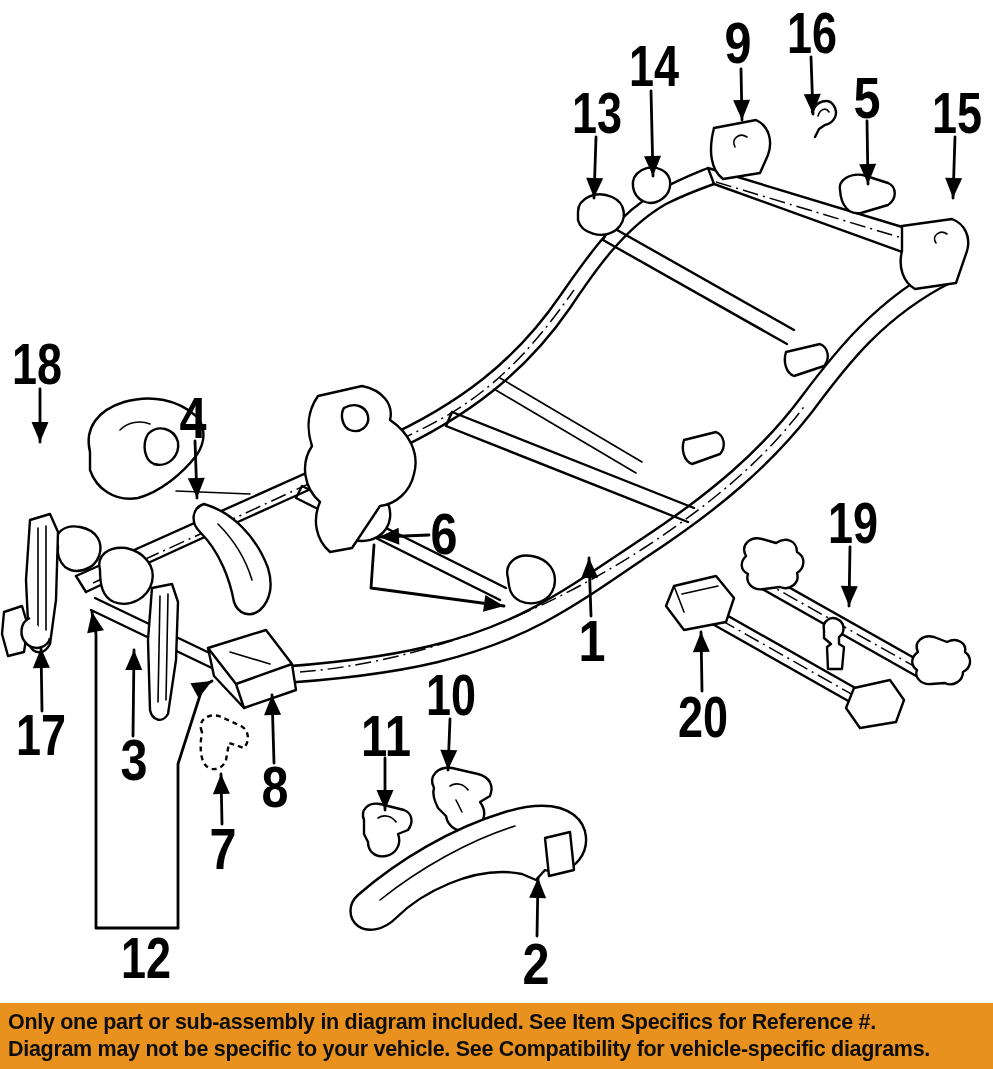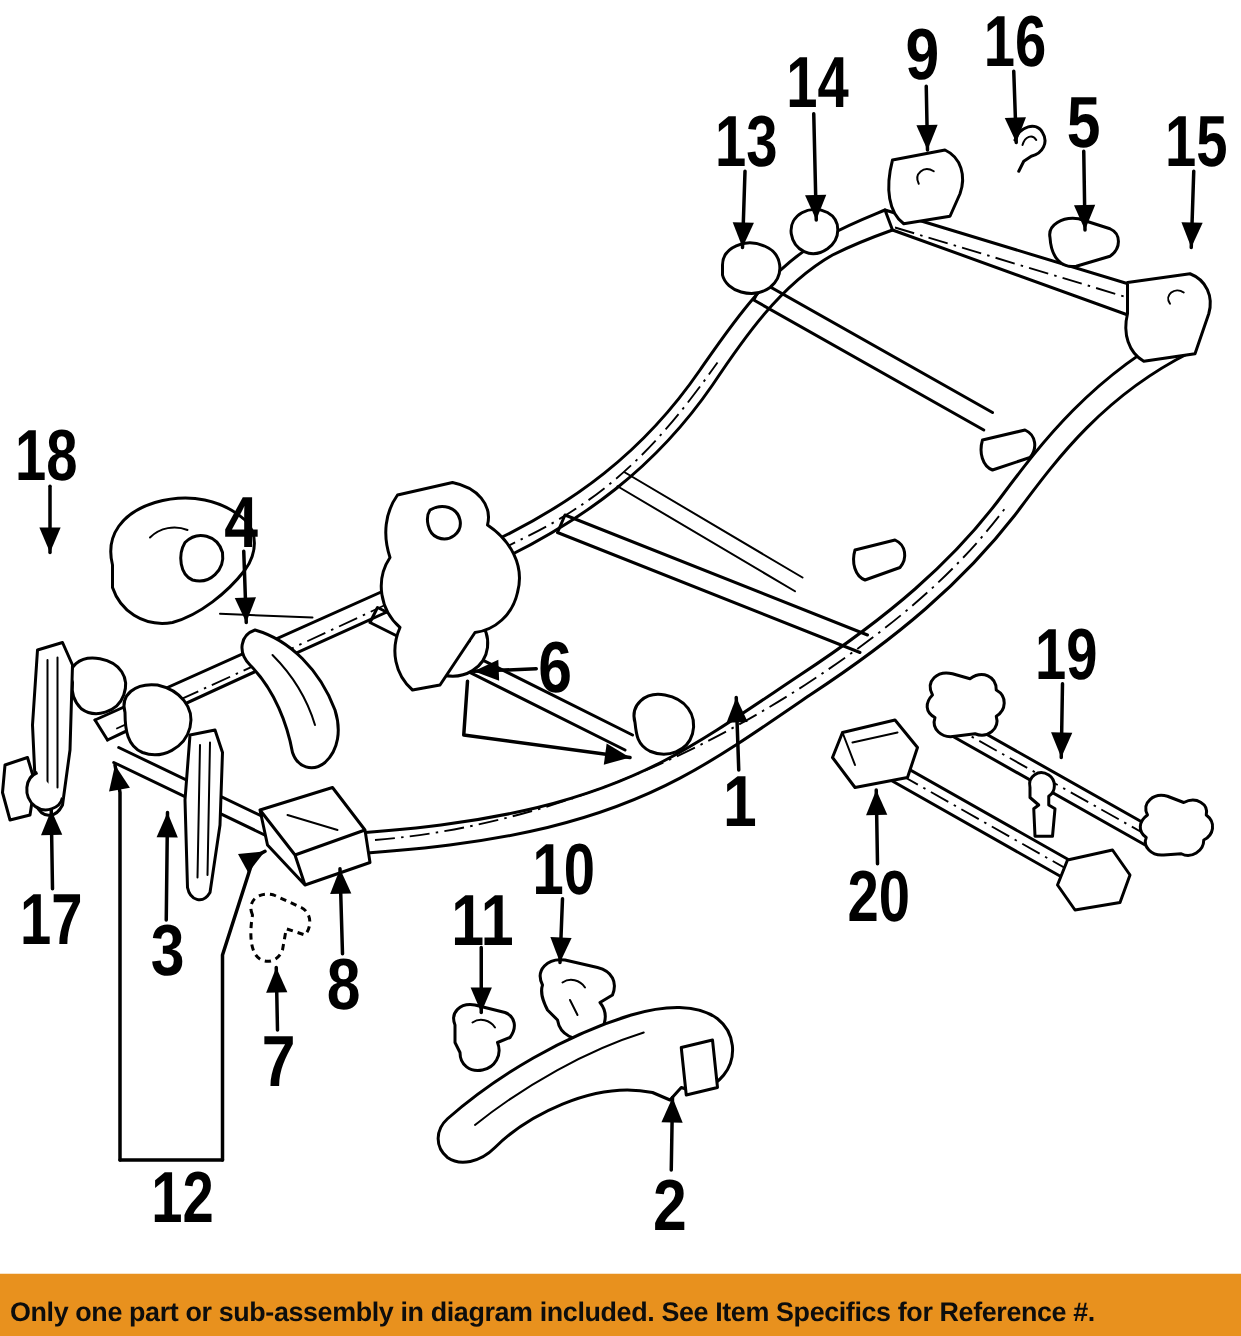--- a/index.html
+++ b/index.html
@@ -7,22 +7,22 @@
          font-family:"Liberation Sans",sans-serif;}
   svg{display:block;}
   .ln{fill:none;stroke:#000;stroke-width:2.4;stroke-linecap:round;stroke-linejoin:round;}
   .fw{fill:#fff;stroke:#000;stroke-width:2.4;stroke-linejoin:round;}
   .thin{stroke-width:1.6;}
   .cl{fill:none;stroke:#000;stroke-width:1.5;stroke-dasharray:16 5 2 5;}
   .dash{stroke-dasharray:5 4;}
   .callout-text{font:700 58px "Liberation Sans",sans-serif;fill:#000;}
   .leader{fill:none;stroke:#000;stroke-width:2.8;stroke-linecap:round;stroke-linejoin:round;}
   .ahead{fill:#000;stroke:none;}
-  #banner{position:absolute;left:0;right:0;bottom:0;height:50px;box-sizing:border-box;
-          padding:18px 0 0 8px;font-weight:700;font-size:21.5px;line-height:27px;
+  #banner{position:absolute;left:0;right:0;bottom:0;height:66px;box-sizing:border-box;
+          padding:6px 0 0 8px;font-weight:700;font-size:21.5px;line-height:27px;
           letter-spacing:-0.3px;white-space:nowrap;}
 </style>
 </head>
 <body>
 
 <div id="stage">
 
   <svg id="dsvg" width="993" height="1003" viewBox="0 0 993 1003">
 
     <g>
@@ -212,14 +212,15 @@
         <g>
           <path d="M702,691 L701,632" class="leader"></path>
           <polygon points="701,632 709.8377137203246,651.8530807734616 692.840155021407,652.1411749886973" class="ahead"></polygon>
           <text x="703" y="716" dy="0.36em" text-anchor="middle" class="callout-text" textLength="50" lengthAdjust="spacingAndGlyphs">20</text>
         </g>
       </g>
   </svg>
 
   <div id="banner" style="background: rgb(232, 145, 30); color: rgb(13, 13, 13);">
     <div>Only one part or sub-assembly in diagram included. See Item Specifics for Reference #.</div>
+    <div>Diagram may not be specific to your vehicle. See Compatibility for vehicle-specific diagrams.</div>
   </div>
 </div>
 
 </body></html>

